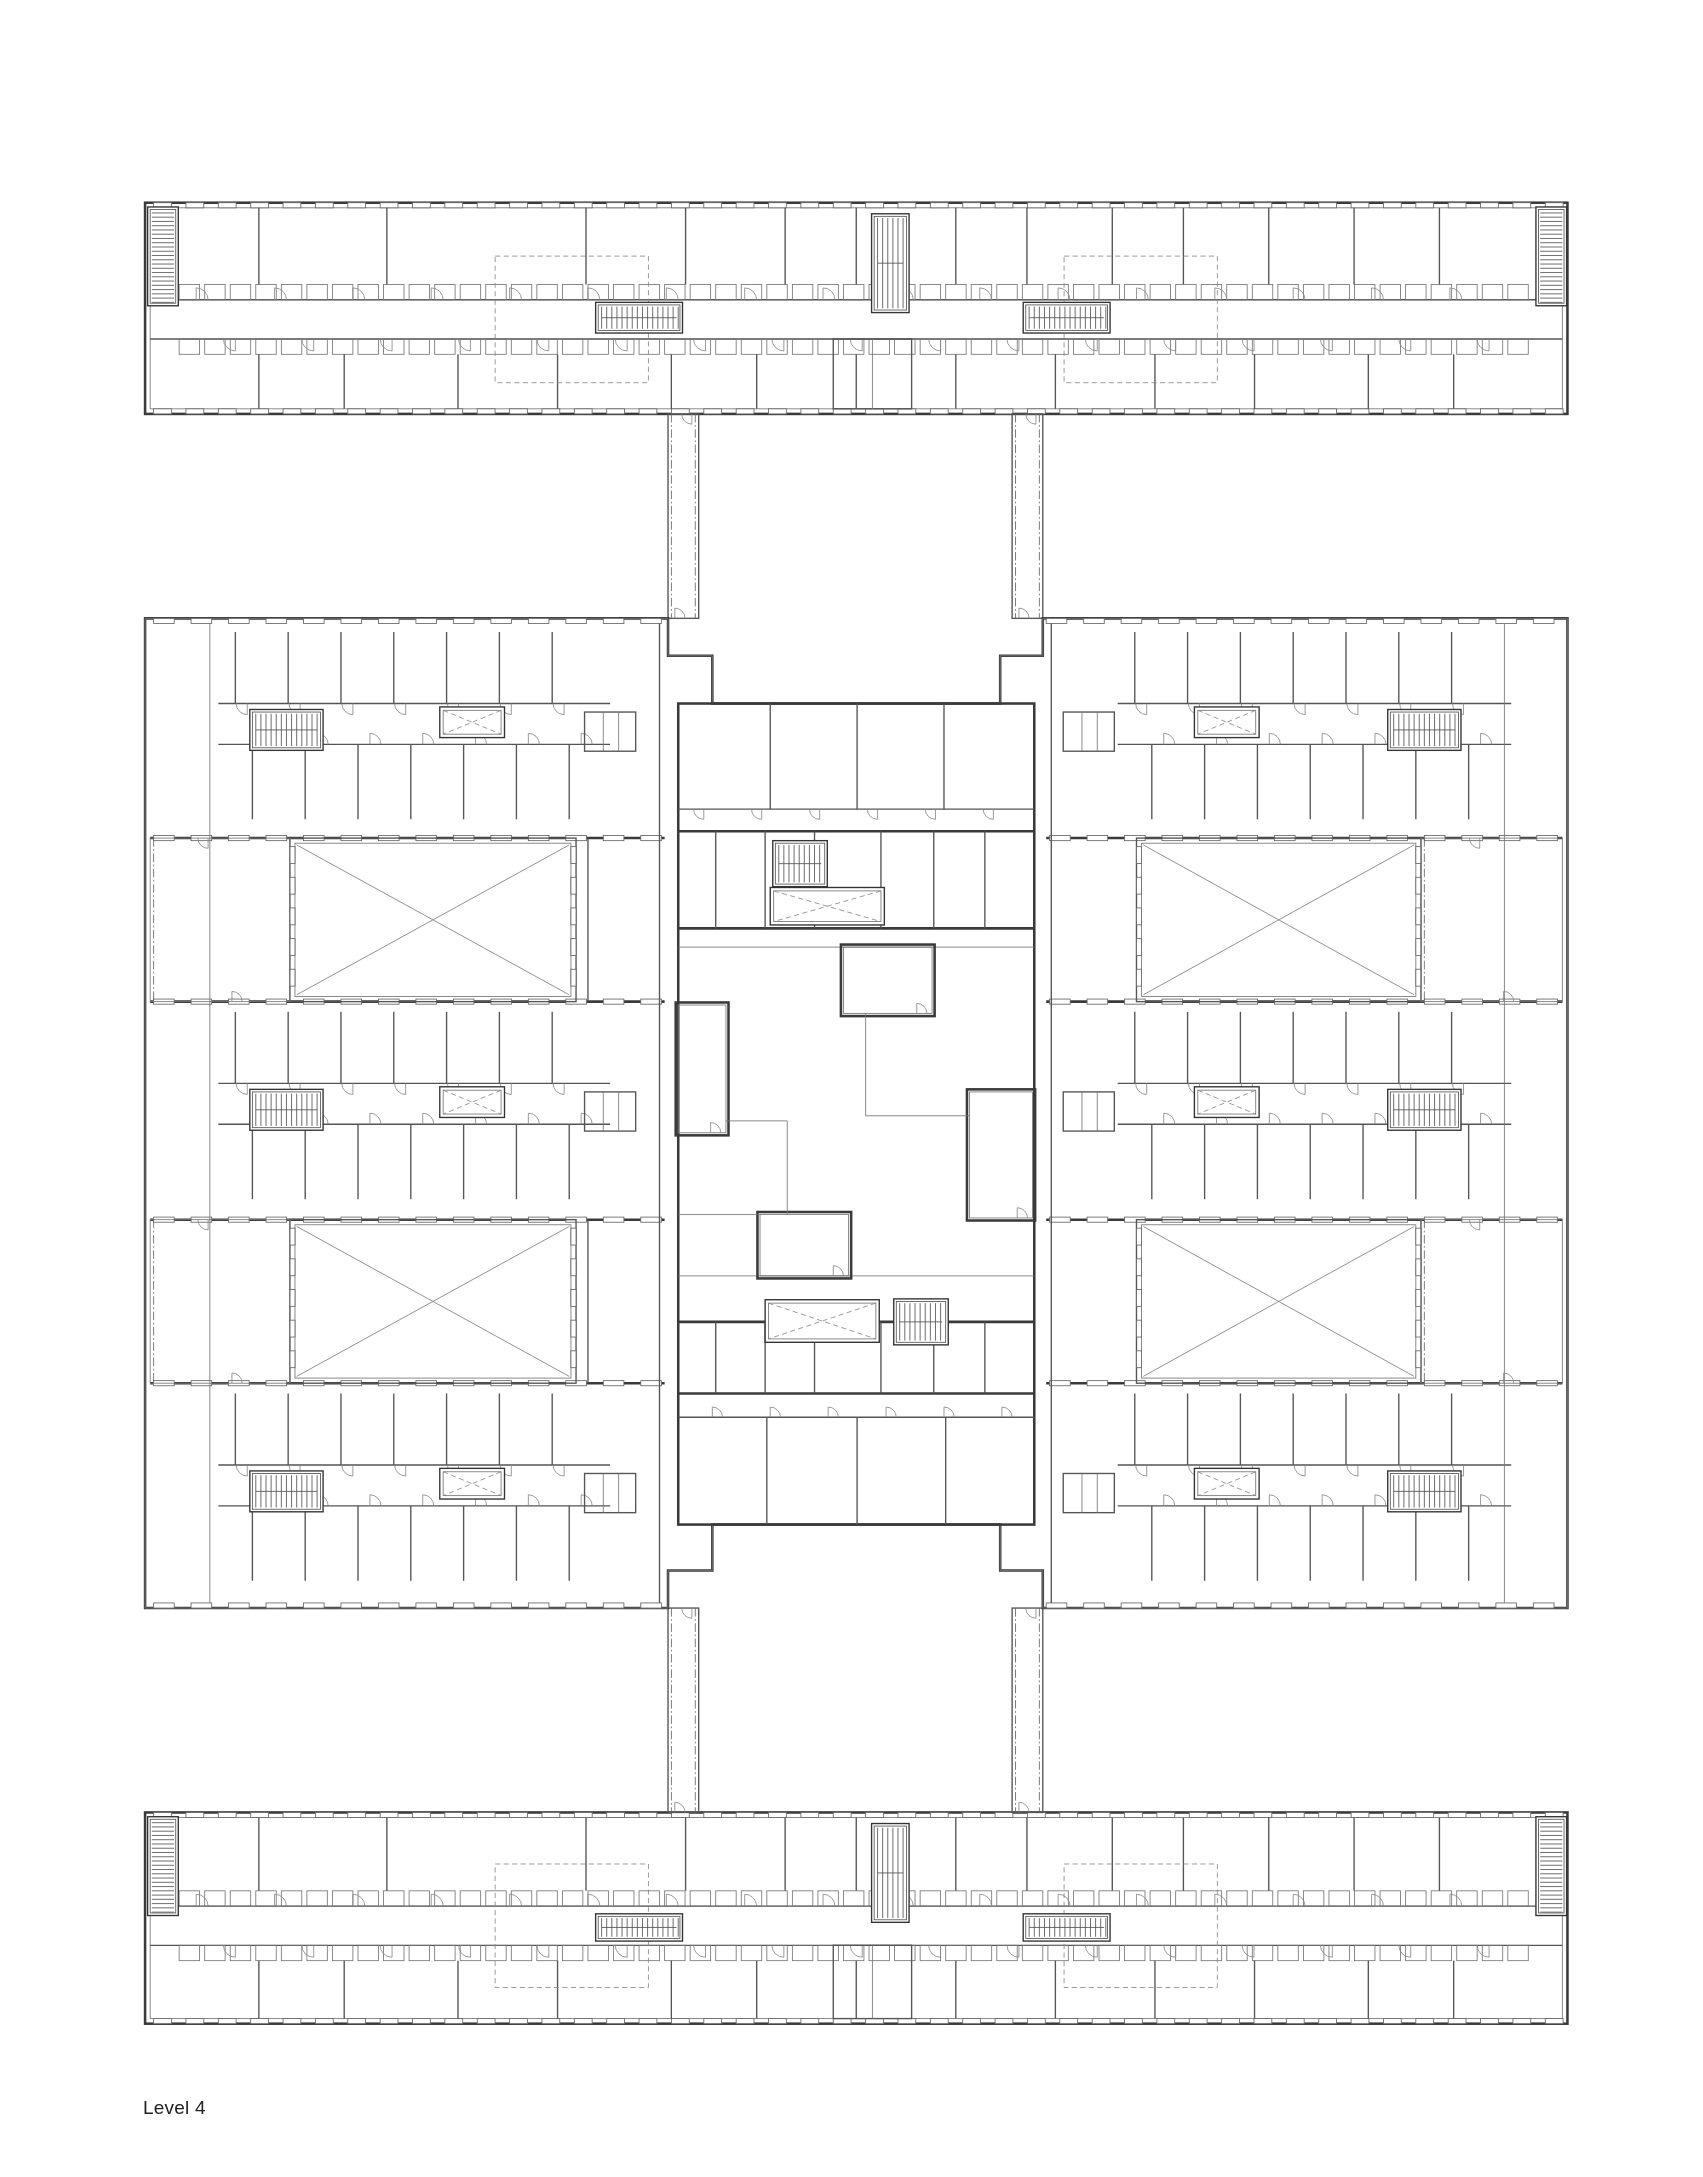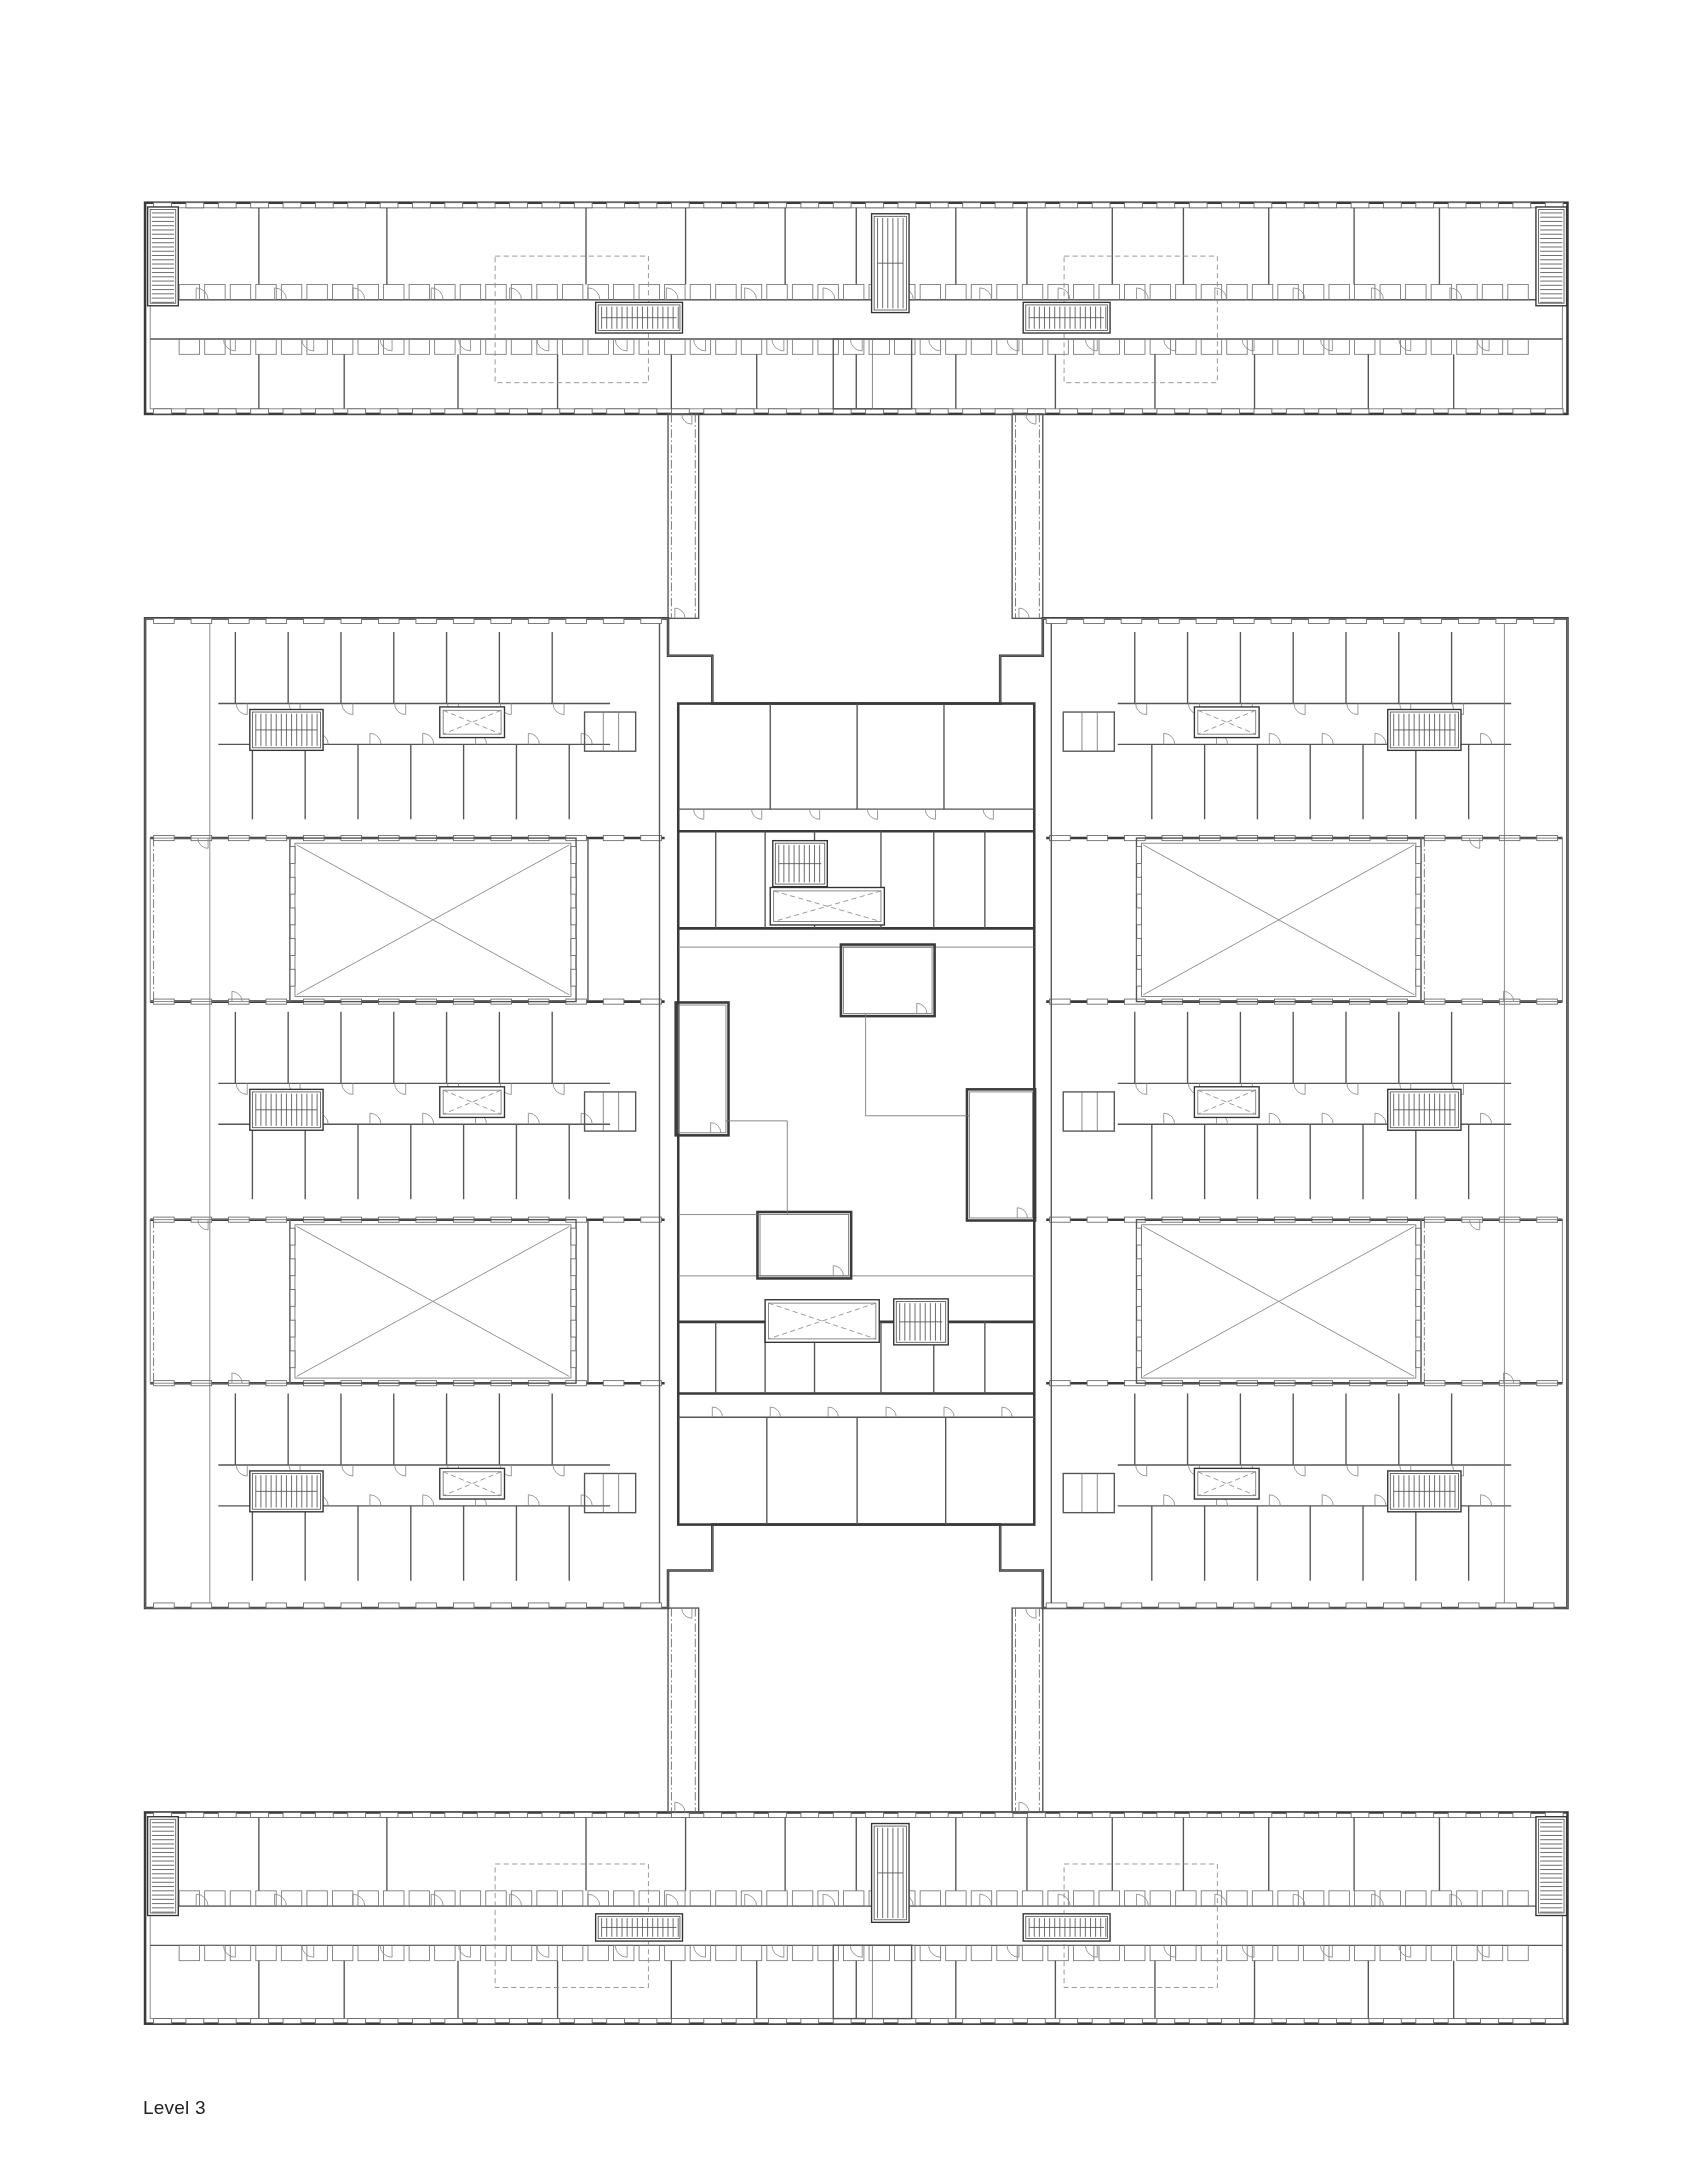--- a/index.html
+++ b/index.html
@@ -1804,14 +1804,14 @@
       <line x1="1288" y1="836" x2="1288" y2="882" class="inner"></line>
       <rect x="1248" y="1282" width="60" height="46" class="wall-thin"></rect>
       <line x1="1270" y1="1282" x2="1270" y2="1328" class="inner"></line>
       <line x1="1288" y1="1282" x2="1288" y2="1328" class="inner"></line>
       <rect x="1248" y="1730" width="60" height="46" class="wall-thin"></rect>
       <line x1="1270" y1="1730" x2="1270" y2="1776" class="inner"></line>
       <line x1="1288" y1="1730" x2="1288" y2="1776" class="inner"></line>
     </g>
 </svg>
 
-<div class="caption">Level 3</div>
+<div class="caption">Level 4</div>
 
 
 </body></html>

